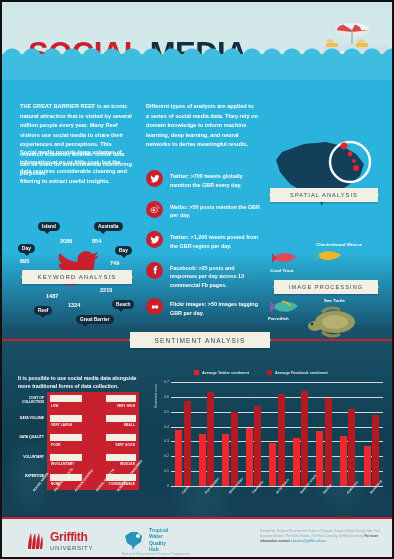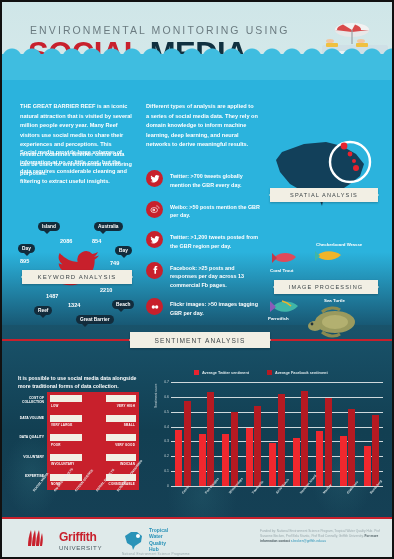--- a/index.html
+++ b/index.html
@@ -133,42 +133,41 @@
   .grp{flex:1;display:flex;align-items:flex-end;justify-content:center;gap:1.5px;}
   .bar{width:7px;}
   .bar.tw{background:#f0282e;}
   .bar.fb{background:#b51a22;}
   .xlabels{position:absolute;left:19px;top:120px;width:212px;height:26px;}
   .xlab{position:absolute;color:#d5e0e3;font-size:3.2px;font-weight:bold;
     transform:rotate(-50deg);transform-origin:left top;white-space:nowrap;}
 
   
   .footer{position:absolute;left:0;top:517px;width:394px;height:42px;background:#dfeaea;}
-  .griffith{position:absolute;left:24px;top:9px;display:flex;align-items:flex-start;gap:15px;}
+  .griffith{position:absolute;left:24px;top:9px;display:flex;align-items:flex-end;gap:6px;}
   .gmark{width:18px;height:20px;}
   .gname{line-height:1;}
   .gname .g1{color:#c8202c;font-size:12px;font-weight:bold;letter-spacing:-.3px;}
   .gname .g2{color:#4a5a60;font-size:6.2px;letter-spacing:.6px;display:block;margin-top:1px;}
   .twq{position:absolute;left:120px;top:8px;display:flex;align-items:center;gap:3px;}
   .twq-map{width:24px;height:22px;}
   .twq-txt{color:#2a93b8;font-size:5px;font-weight:bold;line-height:1.28;}
   .twq-sub{position:absolute;left:120px;top:33px;color:#9aabae;font-size:3.2px;
     letter-spacing:.2px;}
   .funding{position:absolute;left:258px;top:10px;width:124px;color:#9aa9ad;
     font-size:3.2px;line-height:1.5;}
   .funding b{color:#4a5a60;}
   .funding .mail{color:#2a93b8;}
 </style>
 </head>
 <body>
 
 <div class="page">
 
   <div class="header">
-    <div class="hdr-sub">ENVIRONMENTAL MONITORING USING</div>
     <div class="hdr-title">
       <span class="red">SOCIAL</span>
       <span class="dark">MEDIA</span>
     </div>
     <svg class="boat" viewBox="0 0 130 60">
       <ellipse cx="88" cy="12" rx="17" ry="7" fill="#e8e8e8"></ellipse>
       <path d="M71 12h34l-17 2z" fill="#d94a4a"></path>
       <path d="M71 12a17 7 0 0 1 34 0z" fill="#f2f2f2"></path>
       <path d="M73 12a15 6.5 0 0 1 6 -5.6l9 5.6z" fill="#d94a4a"></path>
       <path d="M97 12a15 6.5 0 0 0 -6 -5.6l-3 5.6z" fill="#d94a4a"></path>

